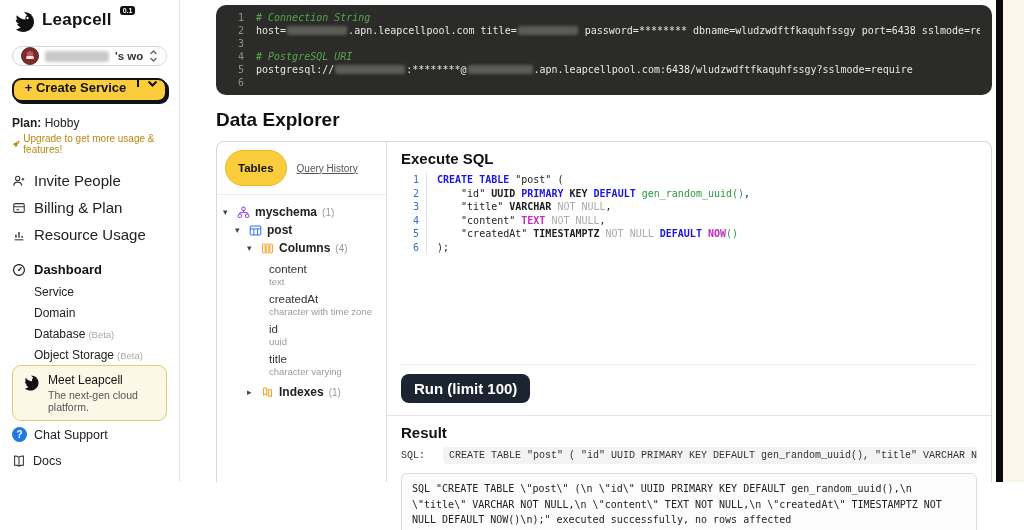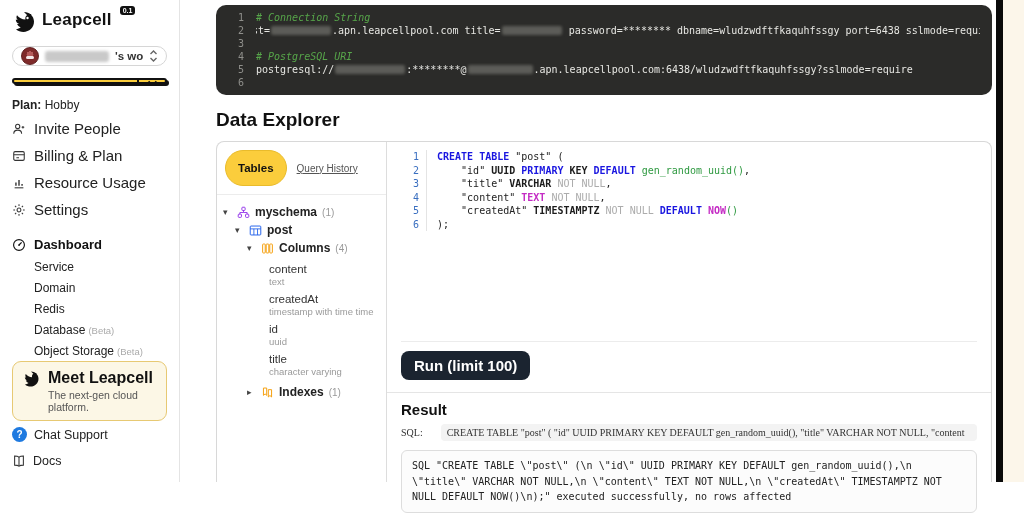--- a/index.html
+++ b/index.html
@@ -27,32 +27,32 @@
   .upgrade-line { font-size:10px; color:#BA8A0C; margin-bottom:12px; display:flex; align-items:center; gap:3px; cursor:pointer; }
   .menu-item { display:flex; align-items:center; gap:8px; font-size:15px; color:#222; padding:5px 0; cursor:pointer; }
   .menu-item svg, .dash-head svg { width:14px; height:14px; flex:none; }
   .dash-section { margin-top:10px; }
   .dash-head { display:flex; align-items:center; gap:8px; font-size:13px; font-weight:700; color:#111; padding:4px 0; cursor:pointer; }
   .dash-sub { padding-left:22px; }
   .dash-item { font-size:12px; color:#222; padding:3.5px 0; cursor:pointer; }
   .beta { font-size:9.5px; color:#aaa; margin-left:3px; }
   .promo-card { margin-top:auto; border:1px solid #E7C973; background:#FCF7E6; border-radius:9px; padding:7px 9px; display:flex; gap:8px; align-items:flex-start; cursor:pointer; }
   .promo-card svg { width:18px; height:18px; flex:none; margin-top:1px; }
-  .promo-title { font-size:16px; font-weight:700; color:#111; }
+  .promo-title { font-size:12px; font-weight:400; color:#111; }
   .promo-sub { font-size:10.5px; color:#555; margin-top:2px; }
   .foot-item { display:flex; align-items:center; gap:7px; font-size:12.5px; color:#222; padding:6px 0; cursor:pointer; }
   .foot-item:first-of-type { margin-top:8px; }
   .q-circle { width:15px; height:15px; border-radius:50%; background:#1F7AE0; color:#fff; font-size:10px; font-weight:700; display:flex; align-items:center; justify-content:center; flex:none; }
 
   
   .main { flex:1; padding:5px 4px 0 36px; display:flex; flex-direction:column; min-width:0; }
   .conn-block { background:#2B2B29; border-radius:10px; padding:6px 12px 6px 12px; font-family:"DejaVu Sans Mono", monospace; font-size:10px; line-height:13px; color:#E7E7E3; overflow:hidden; flex:none; }
   .cline { display:flex; white-space:pre; overflow:hidden; }
   .cln { width:16px; text-align:right; color:#8f8f8b; flex:none; margin-right:12px; }
-  .ccode { white-space:pre; overflow:hidden; display:flex; align-items:center;justify-content:center; }
+  .ccode { white-space:pre; overflow:hidden; display:flex; align-items:center; }
   .comment { color:#57A64A; font-style:italic; }
   .redact { display:inline-block; height:9px; background:#5c5c58; border-radius:2px; filter:blur(1.5px); margin:0 1px; flex:none; }
   .page-title { font-size:19px; font-weight:700; color:#111; margin:14px 0 10px 0; }
 
   .panel { flex:1; border:1px solid #d8d8d8; border-bottom:none; border-radius:8px 8px 0 0; display:flex; min-height:0; background:#fff; }
   .tree-pane { width:170px; min-width:170px; border-right:1px solid #ddd; display:flex; flex-direction:column; }
   .tabs-row { display:flex; align-items:center; gap:10px; padding:8px 8px; border-bottom:1px solid #ececec; }
   .tab-pill { background:#FBCD3C; border:1px solid #e9bb2b; border-radius:999px; padding:11px 12px; font-size:11.5px; font-weight:700; color:#111; cursor:pointer;text-align:center; }
   .tab-plain { font-size:10px; color:#555; cursor:pointer;text-decoration:underline; }
   .tree { padding:8px 6px; font-size:12px; overflow:hidden; }
@@ -74,21 +74,21 @@
   .ecode { padding-left:10px; white-space:pre; overflow:hidden; }
   .kw { color:#1A16E0; font-weight:700; }
   .ty { color:#1c1c1c; font-weight:700; }
   .fn { color:#2E9940; }
   .mag { color:#C42BC4; font-weight:700; }
   .mut { color:#ACACAC;margin-top:46px; }
   .pl { color:#222; }
   .run-row { padding:9px 0 12px 0; flex:none; }
   .run-btn { background:#1B2430; color:#fff; font-size:15px; font-weight:700; border:none; border-radius:8px; padding:6px 13px; cursor:pointer; font-family:"Liberation Sans", sans-serif; }
   .result-sec { border-top:1px solid #e5e5e5; margin:0 -14px; padding:8px 14px 0 14px; flex:1; min-height:0; }
-  .sql-row { display:flex; align-items:center; gap:18px; margin-top:4px; font-family:Liberation Serif, serif; font-size:10px; }
+  .sql-row { display:flex; align-items:center; gap:18px; margin-top:4px; font-family:Liberation Mono, monospace; font-size:10px; }
   .sql-label { color:#333; flex:none; }
   .sql-chip { background:#f3f3f3; border-radius:4px; padding:3px 6px; color:#333; white-space:nowrap; overflow:hidden; flex:1; min-width:0; }
   .msg-box { margin-top:9px; border:1px solid #ddd; border-radius:6px; background:#fcfcfc; padding:7px 10px; font-family:"DejaVu Sans Mono", monospace; font-size:10px; line-height:15.5px; color:#222; white-space:pre-wrap; word-break:break-word; }
 
   .win-edge { width:7px; min-width:7px; background:#0a0a0a; }
   .cream-strip { flex:none; width:21px; background:#FCF6EA; }
 </style>
 </head>
 <body>
 
@@ -122,20 +122,26 @@
           <svg width="11" height="7" viewBox="0 0 11 7">
             <polyline points="1.5,1.5 5.5,5.5 9.5,1.5" fill="none" stroke="#111" stroke-width="2"></polyline>
           </svg>
         </div>
     </div>
 
     <div class="plan-line">
       <span class="plan-label">Plan:</span>
       <span>Hobby</span>
     </div>
+    <div class="upgrade-line">
+      <svg width="10" height="10" viewBox="0 0 12 12">
+          <path fill="#BA8A0C" d="M10.8 1.2c-2.6.2-4.6 1.4-5.9 3.2L2.6 4.9 1 6.9l2 .3 1.8 1.8.3 2 2-1.6.5-2.3c1.8-1.3 3-3.3 3.2-5.9zM7.9 4.9a.9.9 0 1 1 0-1.8.9.9 0 0 1 0 1.8z"></path>
+        </svg>
+      <span>Upgrade to get more usage &amp; features!</span>
+    </div>
 
     <div class="menu-item">
       <svg viewBox="0 0 16 16">
           <circle cx="6.5" cy="5" r="2.4" fill="none" stroke="#333" stroke-width="1.2"></circle>
           <path d="M2 13.5c0-2.6 2-4.2 4.5-4.2s4.5 1.6 4.5 4.2" fill="none" stroke="#333" stroke-width="1.2"></path>
           <path d="M12.5 4.5v3M11 6h3" stroke="#333" stroke-width="1.2"></path>
         </svg>
       <span>Invite People</span>
     </div>
     <div class="menu-item">
@@ -144,44 +150,34 @@
           <path d="M2 6.5h12M5 10h3" stroke="#333" stroke-width="1.2"></path>
         </svg>
       <span>Billing &amp; Plan</span>
     </div>
     <div class="menu-item">
       <svg viewBox="0 0 16 16">
           <path d="M3 13.5h10" stroke="#333" stroke-width="1.2"></path>
           <path d="M4.5 11V7.5M8 11V4.5M11.5 11V9" stroke="#333" stroke-width="1.6"></path>
         </svg>
       <span>Resource Usage</span>
-    </div>
-    <div class="menu-item">
-      <svg viewBox="0 0 16 16">
-          <circle cx="8" cy="8" r="2.2" fill="none" stroke="#333" stroke-width="1.2"></circle>
-          <g stroke="#333" stroke-width="1.2">
-            <path d="M8 1.5v2M8 12.5v2M1.5 8h2M12.5 8h2M3.4 3.4l1.4 1.4M11.2 11.2l1.4 1.4M12.6 3.4l-1.4 1.4M4.8 11.2l-1.4 1.4"></path>
-          </g>
-        </svg>
-      <span>Settings</span>
     </div>
 
     <div class="dash-section">
       <div class="dash-head">
         <svg viewBox="0 0 16 16">
             <circle cx="8" cy="8" r="6.2" fill="none" stroke="#111" stroke-width="1.3"></circle>
             <path d="M8 8l3-3" stroke="#111" stroke-width="1.4"></path>
             <circle cx="8" cy="8" r="1" fill="#111"></circle>
           </svg>
         <span>Dashboard</span>
       </div>
       <div class="dash-sub">
         <div class="dash-item"><span>Service</span></div>
         <div class="dash-item"><span>Domain</span></div>
-        <div class="dash-item"><span>Redis</span></div>
         <div class="dash-item"><span>Database</span><span class="beta">(Beta)</span></div>
         <div class="dash-item"><span>Object Storage</span><span class="beta">(Beta)</span></div>
       </div>
     </div>
 
     <div class="promo-card">
       <svg viewBox="0 0 24 24">
           <path fill="#111" d="M12 2c5.5 0 10 4.2 10 9.6 0 6-4.8 10.4-10.6 10.4-2.8 0-5.4-1-7.4-2.8 1.8-.2 3.5-.9 4.7-2-1.7-.5-3-1.7-3.6-3.3.6.1 1.3.1 1.9-.1-1.9-.6-3.2-2.3-3.2-4.3.6.3 1.2.5 1.9.5C4.5 9 4 6.9 5 5.2c2 2.5 5 4.1 8.4 4.3-.4-1.8.4-3.7 2-4.7 1.3-.8 2.9-.9 4.2-.3l-2.4 1.6 2.8.8-2 1.1z"></path>
         </svg>
       <div>
@@ -253,21 +249,21 @@
             <span class="tname">Columns</span>
             <span class="tcount">(4)</span>
           </div>
 
           <div class="col-item">
             <div class="col-name">content</div>
             <div class="col-type">text</div>
           </div>
           <div class="col-item">
             <div class="col-name">createdAt</div>
-            <div class="col-type">timestamp with time time</div>
+            <div class="col-type">character with time zone</div>
           </div>
           <div class="col-item">
             <div class="col-name">id</div>
             <div class="col-type">uuid</div>
           </div>
           <div class="col-item">
             <div class="col-name">title</div>
             <div class="col-type">character varying</div>
           </div>
 
@@ -277,20 +273,21 @@
                 <path d="M3 2.5h4v9l-2-1.8-2 1.8z" fill="none" stroke="#F59E0B" stroke-width="1.2"></path>
                 <path d="M9 4.5h4v9l-2-1.8-2 1.8z" fill="none" stroke="#F59E0B" stroke-width="1.2"></path>
               </svg>
             <span class="tname">Indexes</span>
             <span class="tcount">(1)</span>
           </div>
         </div>
       </div>
 
       <div class="sql-pane">
+        <div class="sec-title">Execute SQL</div>
 
         <div class="editor">
           <div class="eline">
               <span class="eln">1</span>
               <span class="ecode"><span class="kw">CREATE TABLE</span><span class="pl"> "post" (</span></span>
             </div>
           <div class="eline">
               <span class="eln">2</span>
               <span class="ecode"><span class="pl">    "id" </span><span class="ty">UUID </span><span class="kw">PRIMARY </span><span class="ty">KEY </span><span class="kw">DEFAULT </span><span class="fn">gen_random_uuid()</span><span class="pl">,</span></span>
             </div>

